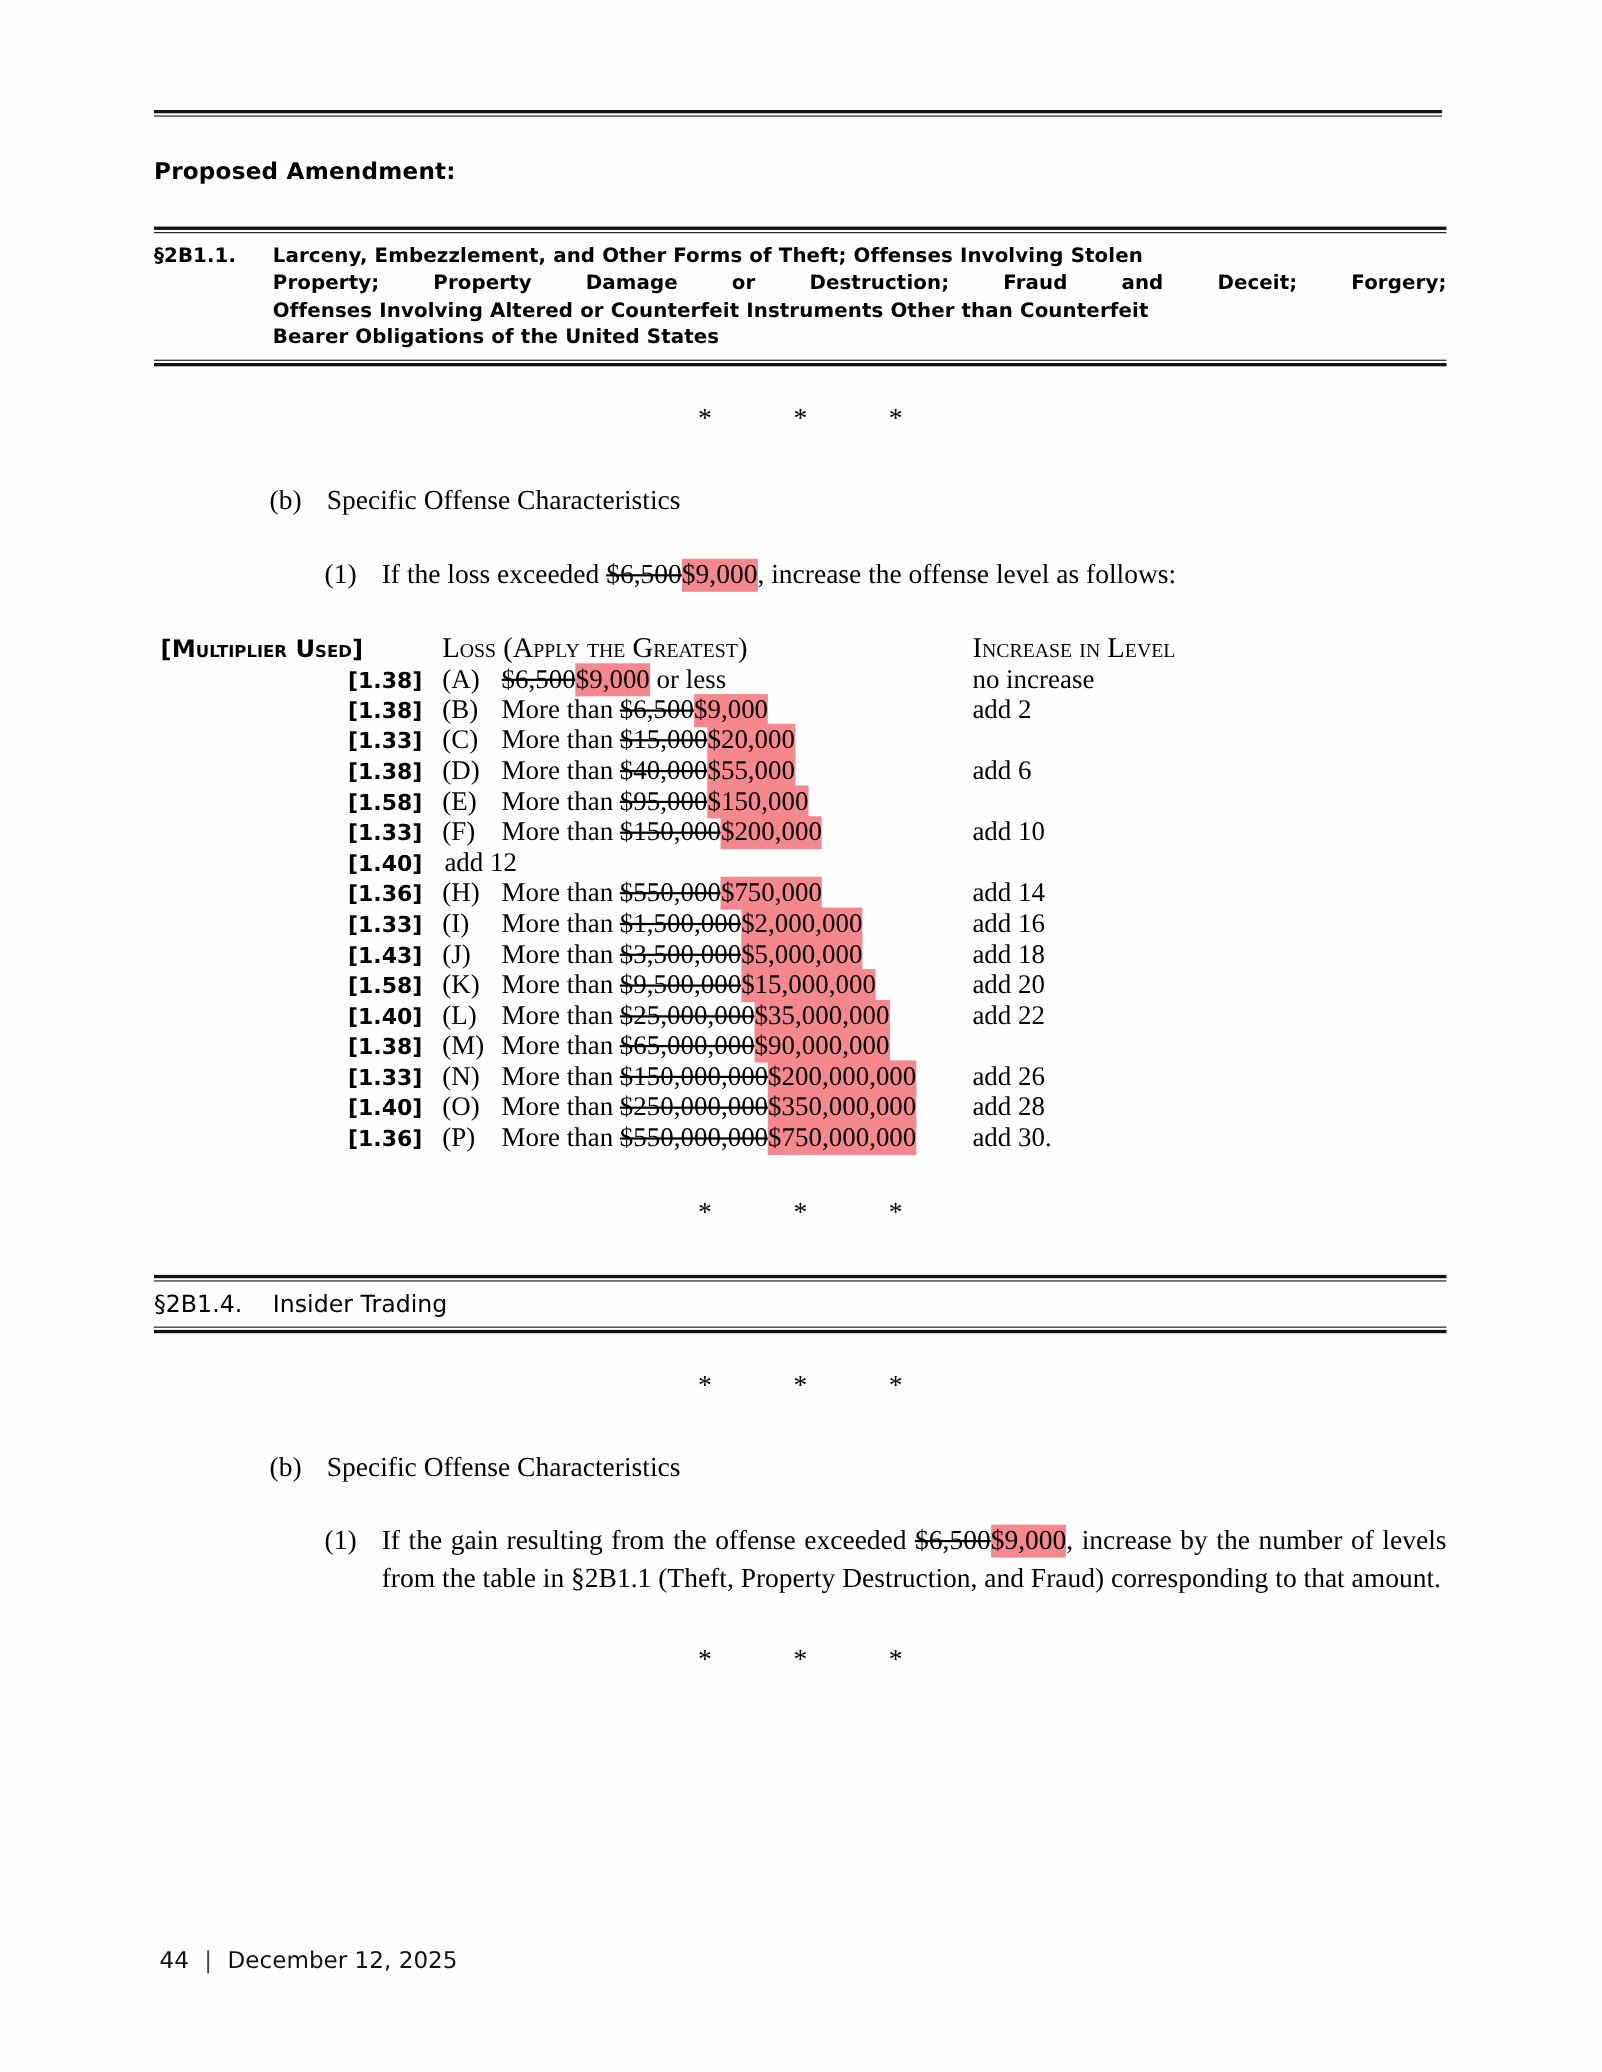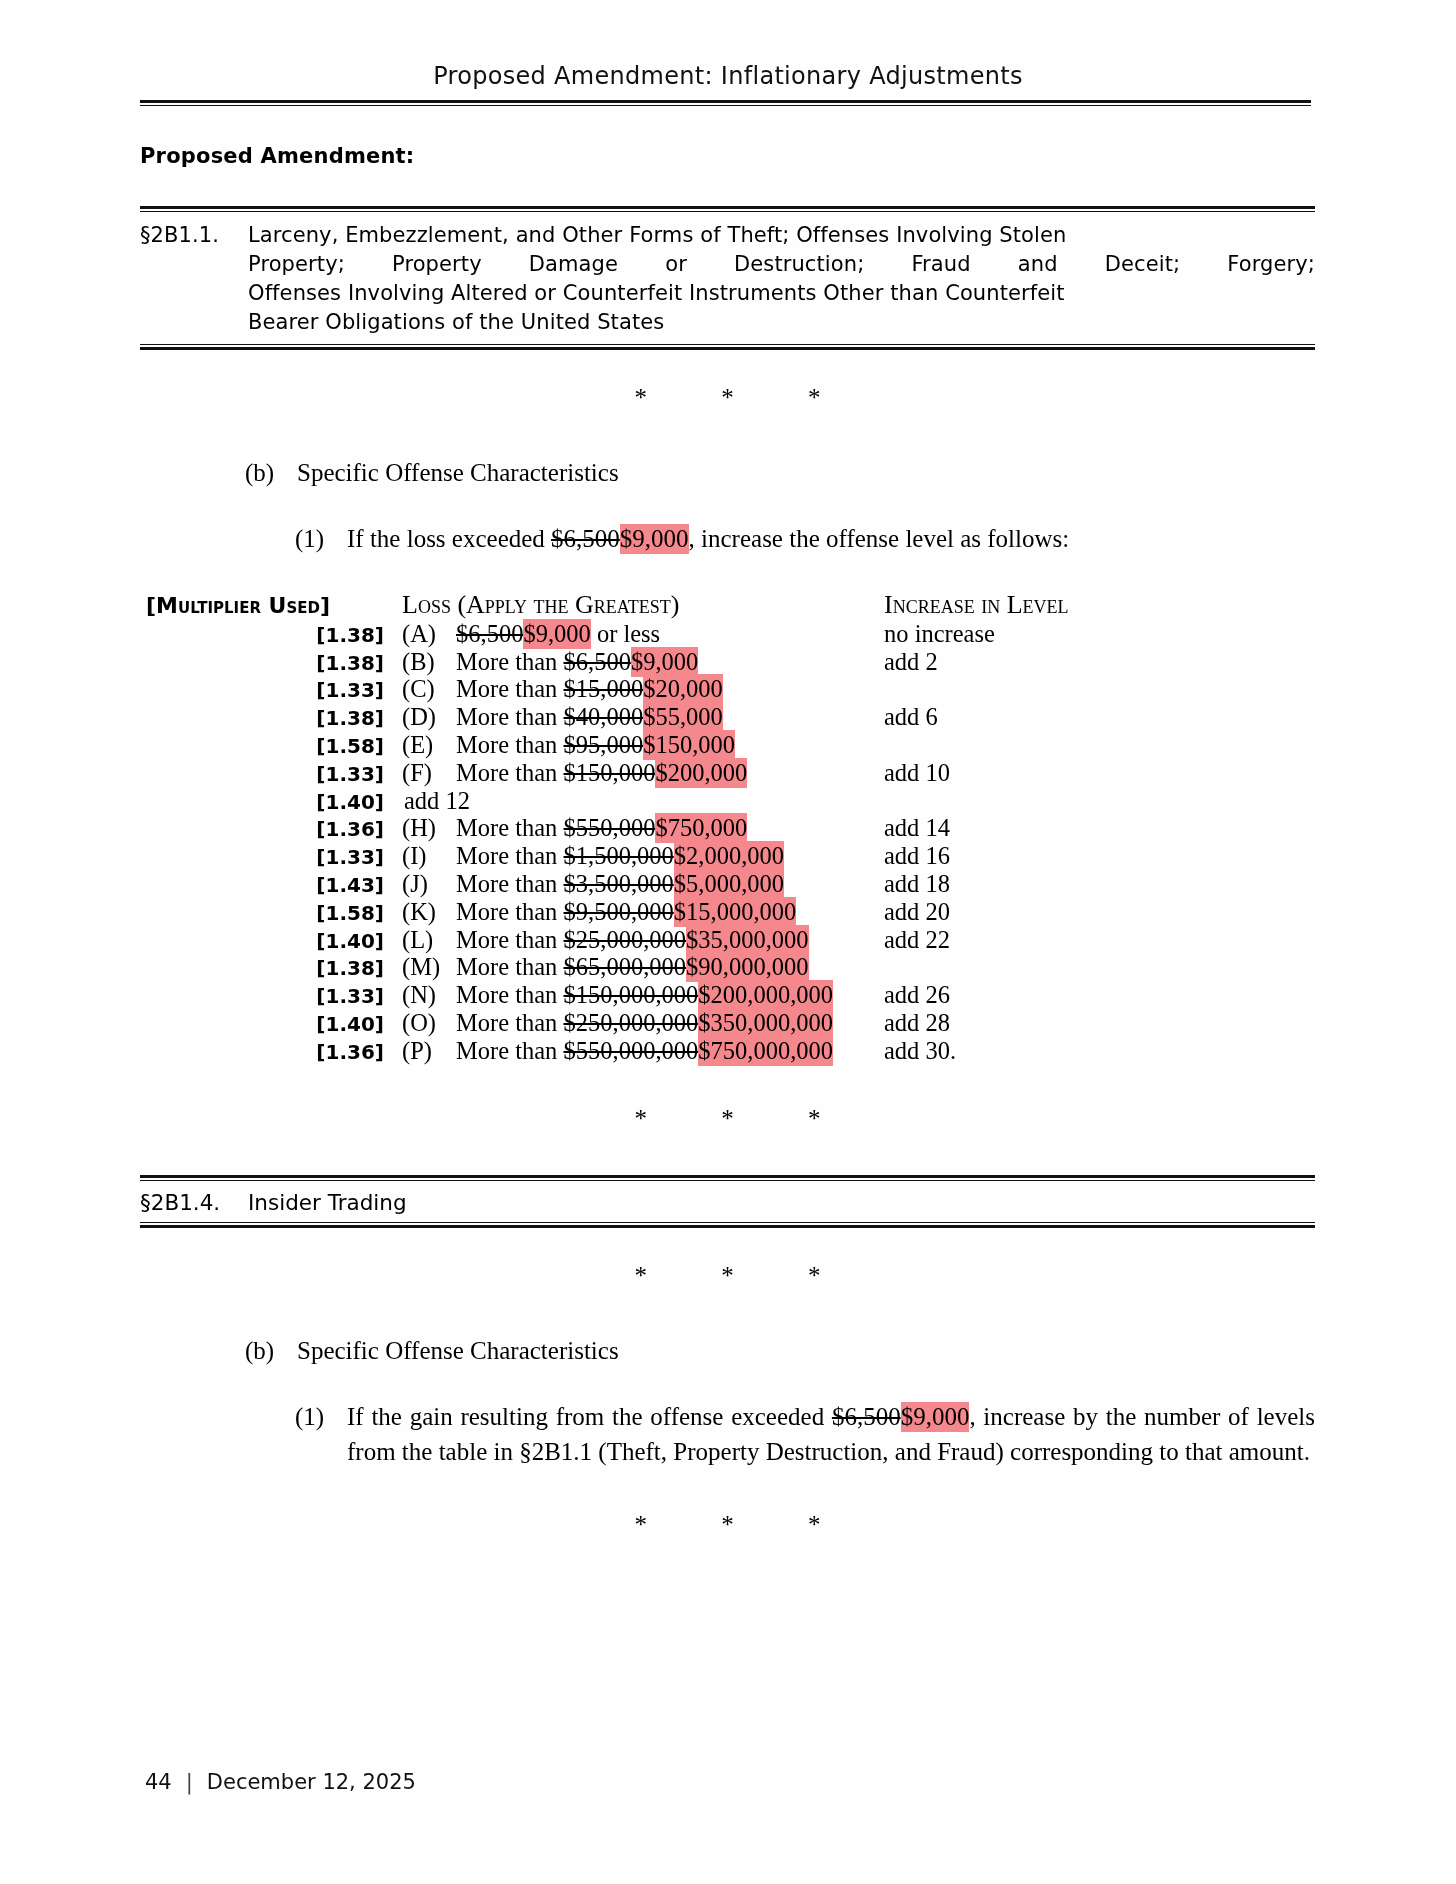--- a/index.html
+++ b/index.html
@@ -75,22 +75,22 @@
   }
   .rule-double-bottom {
     border-top: 1px solid #111;
     border-bottom: 3px solid #111;
     height: 2px;
     margin-top: 7px;
   }
   .guideline-heading {
     display: flex;
     font-family: "DejaVu Sans", sans-serif;
-    font-weight: normal;
-    font-size: 21px;
+    font-weight: bold;
+    font-size: 18px;
     line-height: 1.38;
     letter-spacing: 0.1px;
   }
   .guideline-heading .gnum {
     width: 108px;
     flex: 0 0 108px;
   }
   .guideline-heading .gtitle {
     flex: 1 1 auto;
     text-align: justify;
@@ -228,21 +228,20 @@
   }
   .footer .sep {
     color: #444;
   }
 </style>
 </head>
 <body>
 
 <div class="page">
 
-  <div class="running-header">Proposed Amendment: Inflationary Adjustments</div>
   <div class="header-rule"></div>
 
   <div class="content">
 
     <div class="proposed-label">Proposed Amendment:</div>
 
     <div class="guideline-block">
       <div class="rule-double-top"></div>
       <div class="guideline-heading">
         <div class="gnum">§2B1.1.</div>

